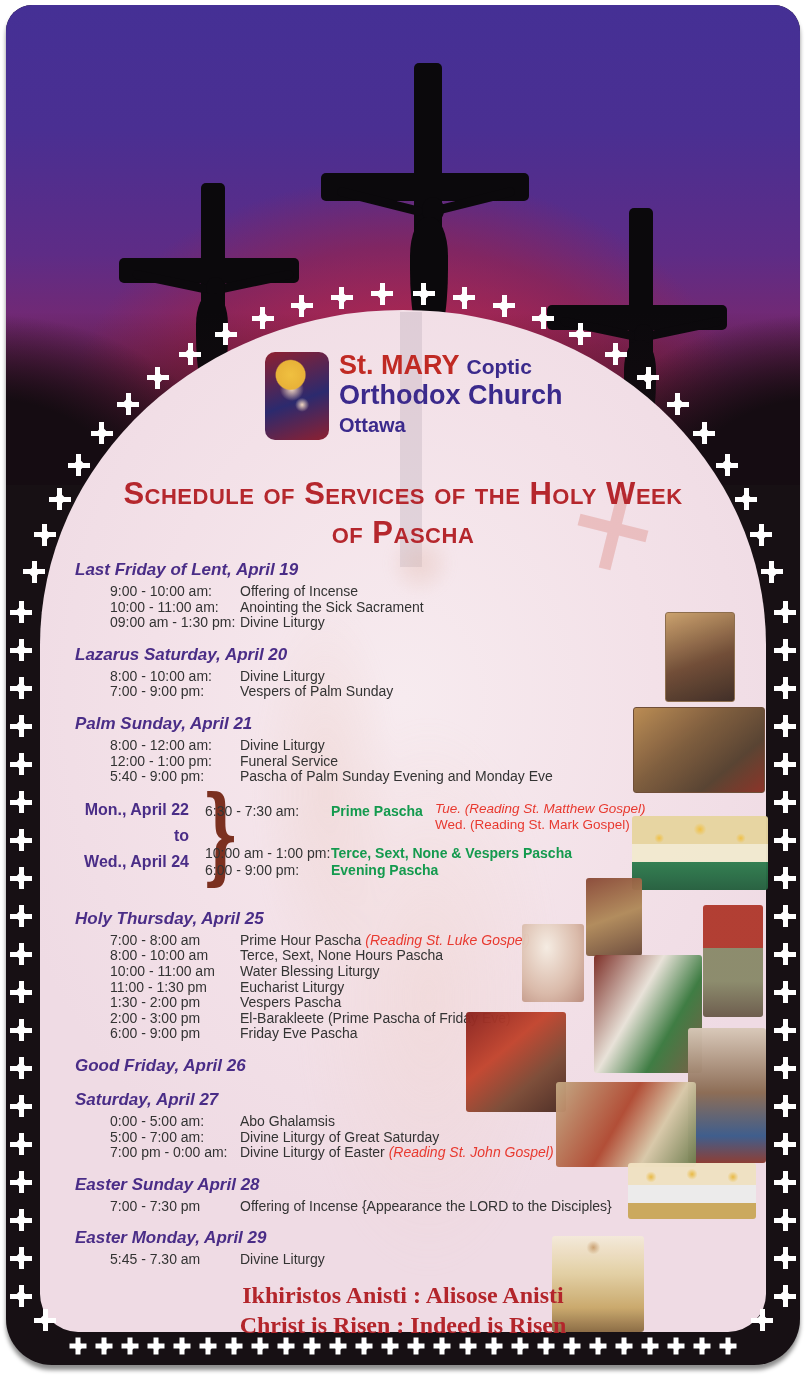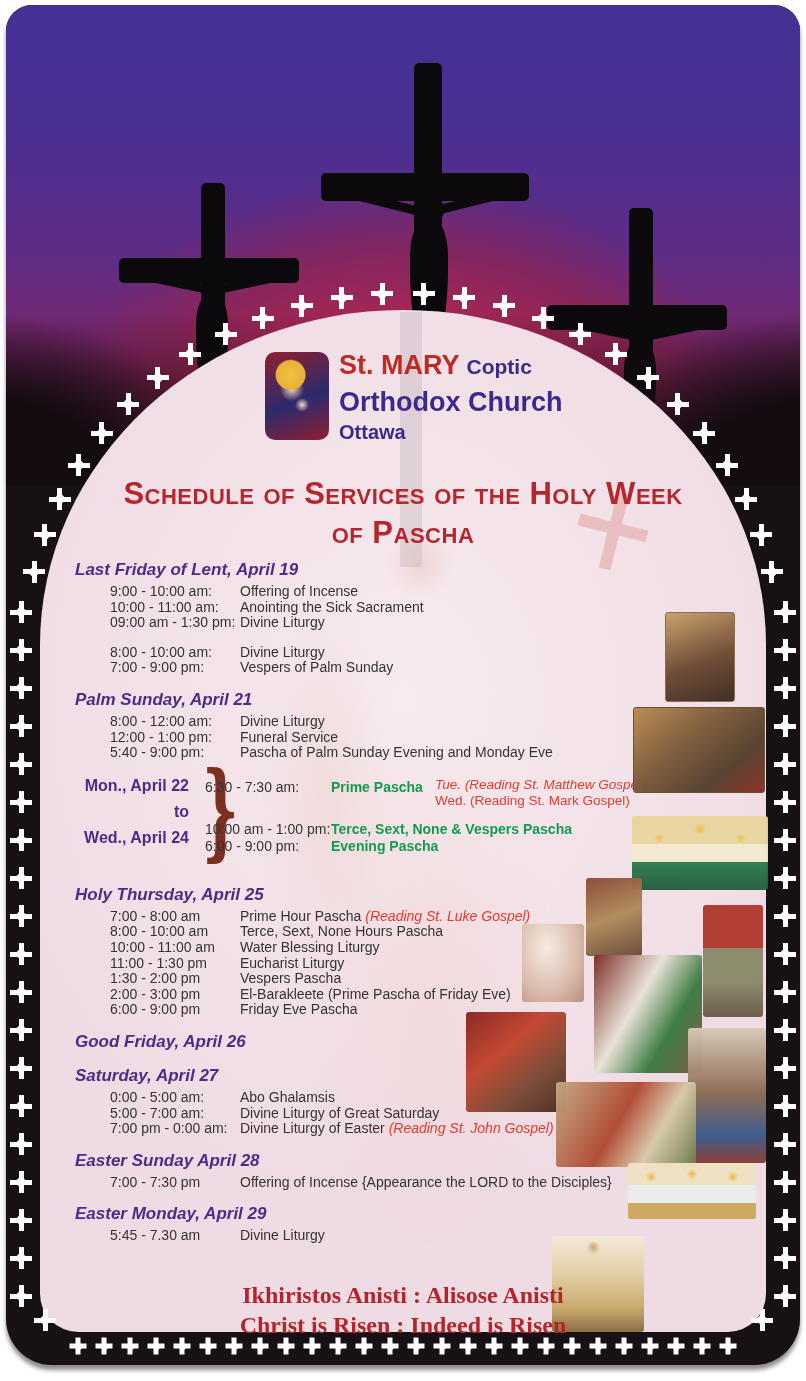--- a/index.html
+++ b/index.html
@@ -55,21 +55,21 @@
   .logo-icon{width:64px;height:88px;border-radius:10px;position:relative;overflow:hidden;
      background:
       radial-gradient(circle 26px at 40% 26%, #f0c040 0%, #e8b238 55%, rgba(232,178,56,0) 60%),
       radial-gradient(circle 10px at 58% 60%, #f2d8c2 0%, rgba(242,216,194,0) 70%),
       radial-gradient(circle 16px at 42% 42%, #f2d8c2 0%, rgba(242,216,194,0) 75%),
       linear-gradient(160deg,#8e2030 0%, #2c2a6e 55%, #8e2030 100%);}
   .logo-text{line-height:1;}
   .lt1{font-size:27px;font-weight:bold;}
   .lt1 .red{color:var(--c-logo-red);margin-top:13px;}
   .lt1 .sm{font-size:21px;color:var(--c-logo-purple);}
-  .lt2{font-size:27px;font-weight:bold;color:var(--c-logo-purple);margin-top:10px;}
+  .lt2{font-size:27px;font-weight:bold;color:var(--c-logo-purple);margin-top:3px;}
   .lt3{font-size:20px;font-weight:bold;color:var(--c-logo-purple);margin-top:6px;}
   
   .title{position:absolute;left:93px;top:474px;width:620px;text-align:center;
          color:var(--c-title);font-weight:bold;font-variant:small-caps;
          font-size:31px;line-height:39px;letter-spacing:.5px;}
   
   .schedule{position:absolute;left:75px;top:560px;width:660px;}
   .section{margin-bottom:14px;}
   .sec-h{font-size:17px;font-weight:bold;color:var(--c-heading);margin-bottom:4px;font-style:italic;}
   .row{padding-left:35px;font-size:14px;line-height:15.6px;color:var(--c-body);}
@@ -286,20 +286,21 @@
   </div>
 
   <div class="schedule" id="schedule">
       <div class="section">
         <div class="sec-h">Last Friday of Lent, April 19</div>
         <div class="row"><span class="time">9:00 - 10:00 am:</span><span>Offering of Incense</span></div>
         <div class="row"><span class="time">10:00 - 11:00 am:</span><span>Anointing the Sick Sacrament</span></div>
         <div class="row"><span class="time">09:00 am - 1:30 pm:</span><span>Divine Liturgy</span></div>
       </div>
       <div class="section">
+        <div class="sec-h">Lazarus Saturday, April 20</div>
         <div class="row"><span class="time">8:00 - 10:00 am:</span><span>Divine Liturgy</span></div>
         <div class="row"><span class="time">7:00 - 9:00 pm:</span><span>Vespers of Palm Sunday</span></div>
       </div>
       <div class="section">
         <div class="sec-h">Palm Sunday, April 21</div>
         <div class="row"><span class="time">8:00 - 12:00 am:</span><span>Divine Liturgy</span></div>
         <div class="row"><span class="time">12:00 - 1:00 pm:</span><span>Funeral Service</span></div>
         <div class="row"><span class="time">5:40 - 9:00 pm:</span><span>Pascha of Palm Sunday Evening and Monday Eve</span></div>
       </div>
       <div class="span-block">

